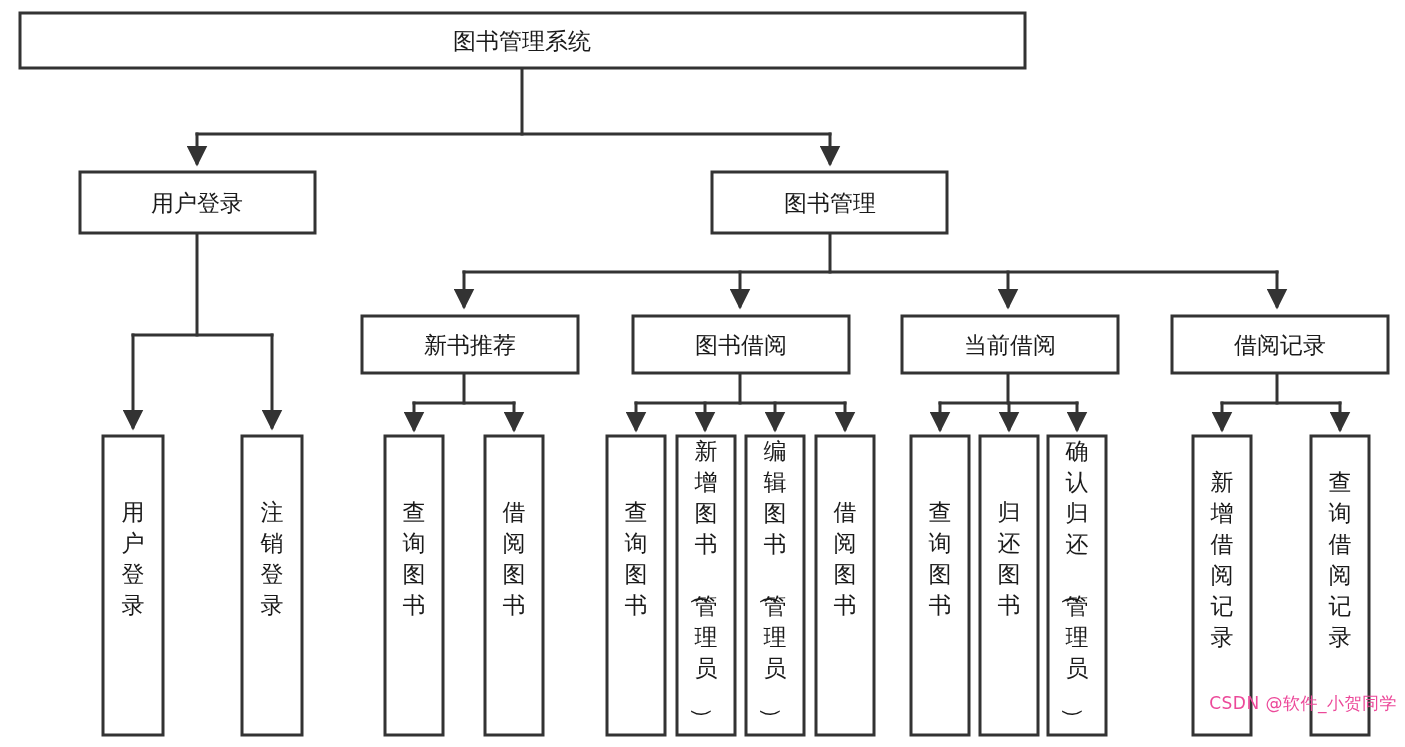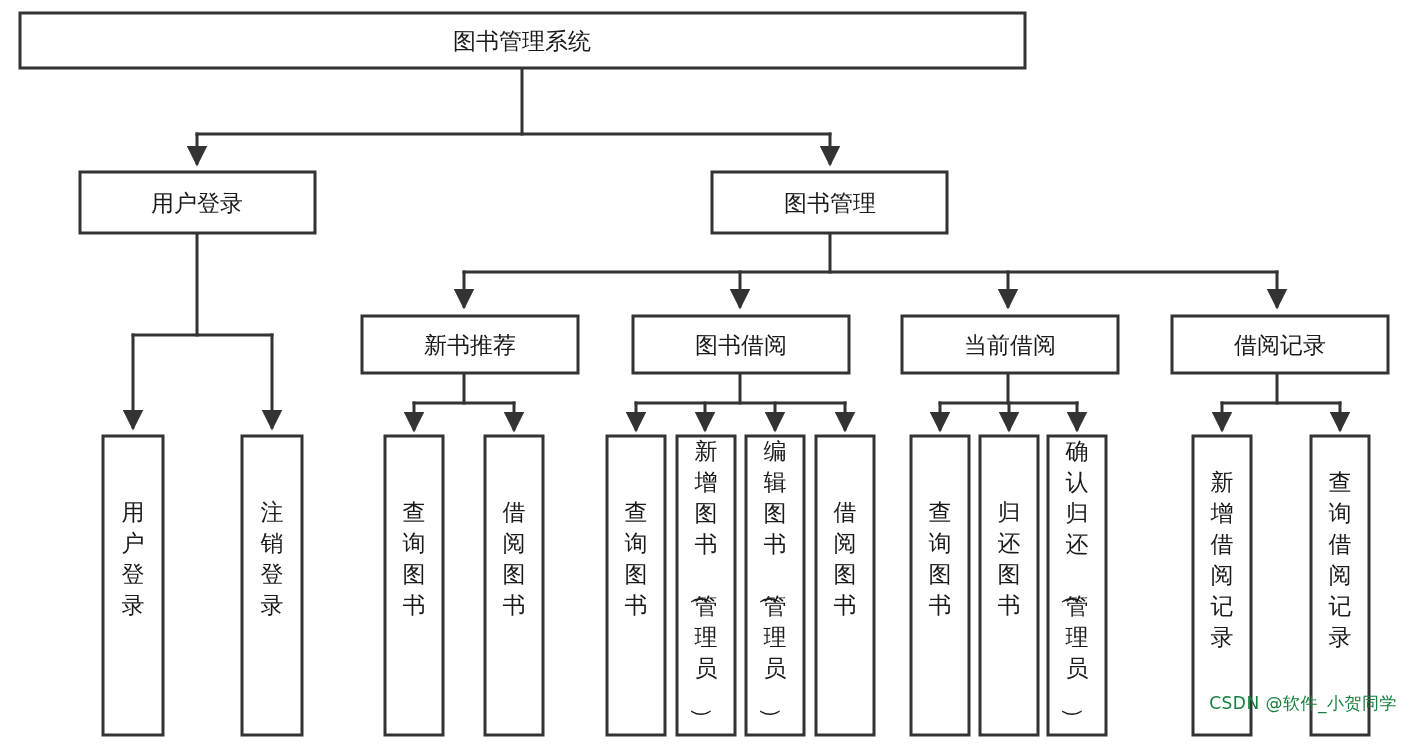--- a/index.html
+++ b/index.html
@@ -44,21 +44,21 @@
     font-size: 23px;
     fill: #1a1a1a;
     text-anchor: middle;
   }
   .watermark-text {
     position: absolute;
     right: 8px;
     bottom: 6px;
     font-family: "DejaVu Sans", "Liberation Sans", sans-serif;
     font-size: 17px;
-    color: #15803d;
+    color: #ec4899;
     white-space: nowrap;
     letter-spacing: 0.5px;
     pointer-events: none;
   }
 </style>
 </head>
 <body>
 
 <div id="diagram-root">
 <svg class="flow" width="1405" height="747" viewBox="0 0 1405 747" xmlns="http://www.w3.org/2000/svg">

